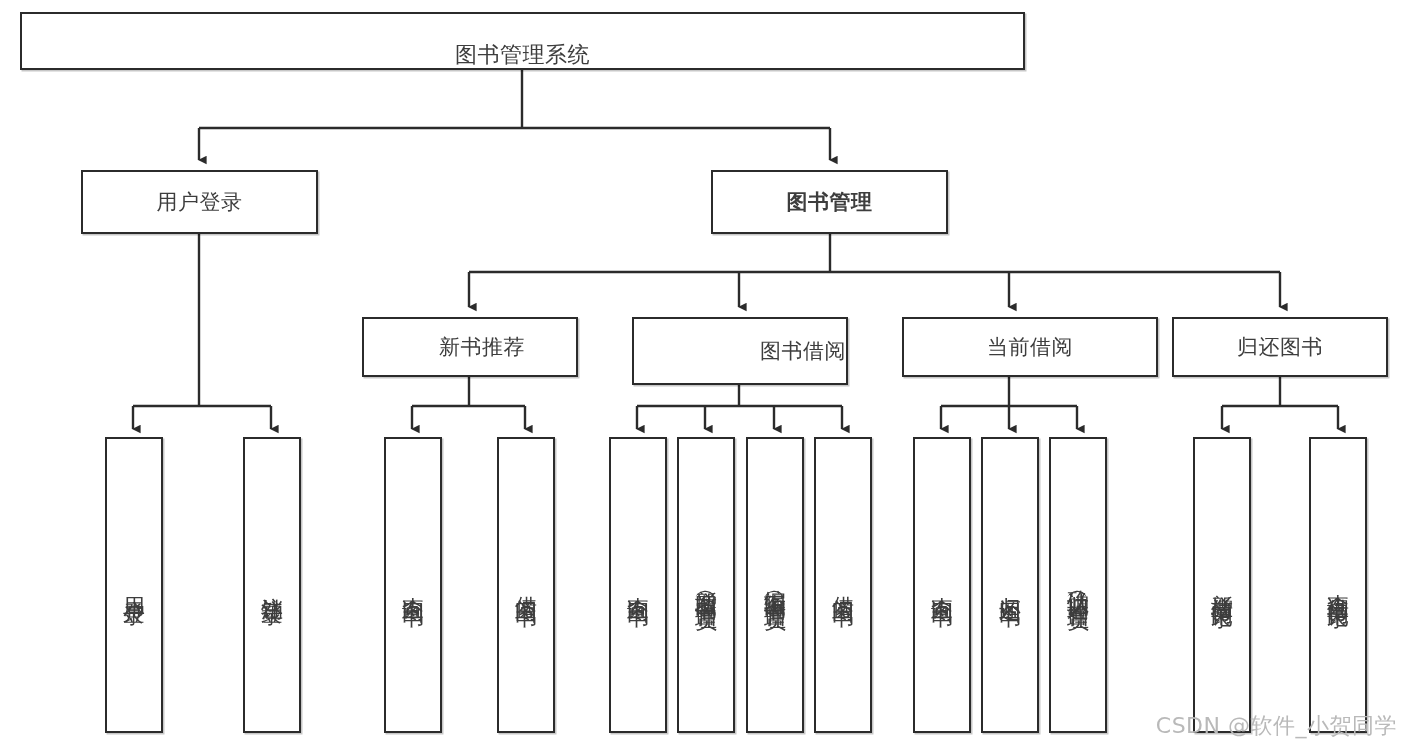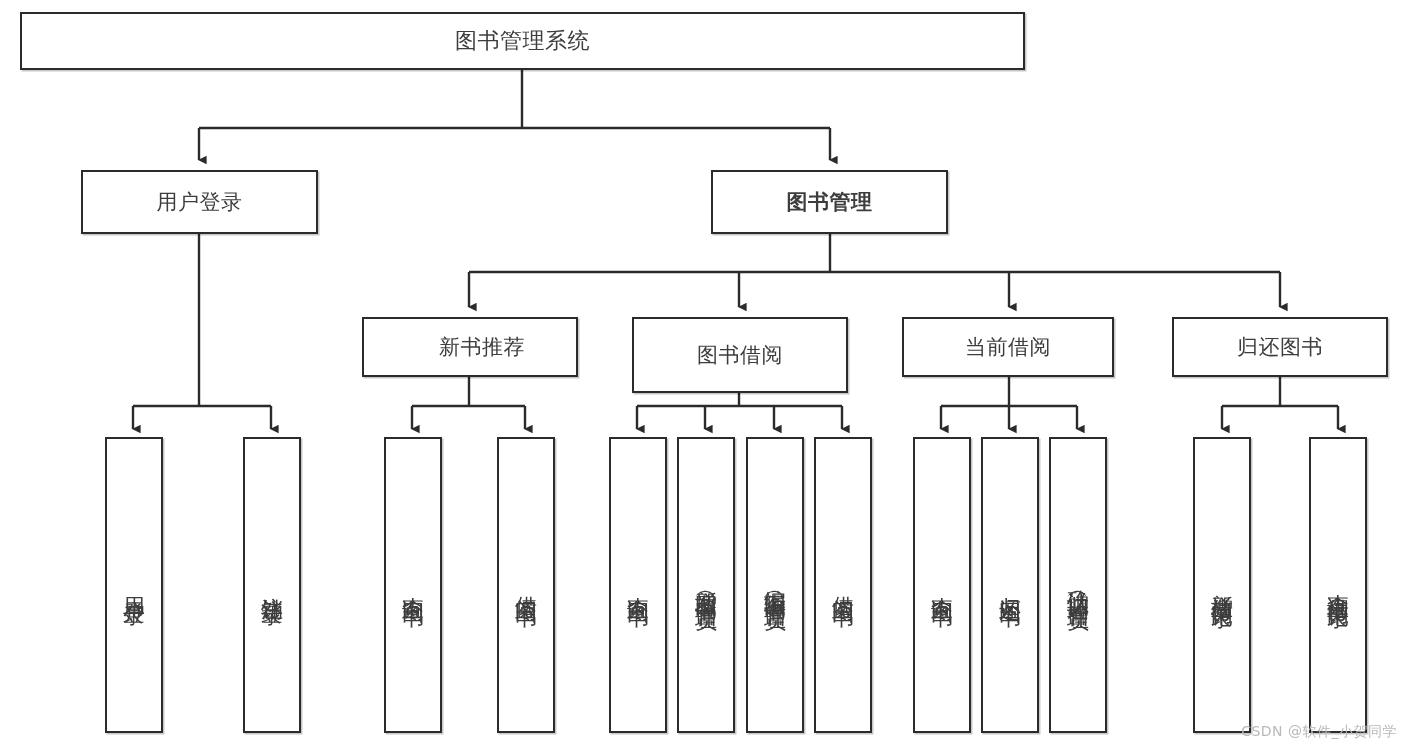--- a/index.html
+++ b/index.html
@@ -59,21 +59,21 @@
     left: 0;
     top: 0;
     width: 1405px;
     height: 747px;
     pointer-events: none;
   }
   .watermark {
     position: absolute;
     right: 8px;
     bottom: 6px;
-    font-size: 14px;
+    font-size: 22px;
     color: #b9b9b9;
     letter-spacing: 0.5px;
     white-space: nowrap;
   }
 </style>
 </head>
 <body>
 
 <div id="canvas">
 
@@ -120,38 +120,38 @@
       <path d="M1009,406 L1009,429" marker-end="url(#arrow)"></path>
       <path d="M1077,406 L1077,429" marker-end="url(#arrow)"></path>
 
       <path d="M1280,377 L1280,406"></path>
       <path d="M1222,406 L1338,406"></path>
       <path d="M1222,406 L1222,429" marker-end="url(#arrow)"></path>
       <path d="M1338,406 L1338,429" marker-end="url(#arrow)"></path>
     </g>
   </svg>
 
-  <div class="node horiz root" style="left:20px; top:12px; width:1005px; height:58px;">
+  <div class="node horiz root" style="left:20px; top:12px; width:1005px; height:58px;align-items:flex-end;">
     <span class="label">图书管理系统</span>
   </div>
 
   <div class="node horiz" style="left:81px; top:170px; width:237px; height:64px;">
     <span class="label">用户登录</span>
   </div>
   <div class="node horiz" style="left:711px; top:170px; width:237px; height:64px;font-weight:bold;">
     <span class="label">图书管理</span>
   </div>
 
   <div class="node horiz" style="left:362px; top:317px; width:216px; height:60px;padding-left:24px;">
     <span class="label">新书推荐</span>
   </div>
-  <div class="node horiz" style="left:632px; top:317px; width:216px; height:76px;">
+  <div class="node horiz" style="left:632px; top:317px; width:216px; height:68px;justify-content:flex-end;">
     <span class="label">图书借阅</span>
   </div>
-  <div class="node horiz" style="left:902px; top:317px; width:212px; height:60px;">
+  <div class="node horiz" style="left:902px; top:317px; width:256px; height:60px;">
     <span class="label">当前借阅</span>
   </div>
   <div class="node horiz" style="left:1172px; top:317px; width:216px; height:60px;">
     <span class="label">归还图书</span>
   </div>
 
   <div class="node vert" style="left:105px; top:437px; width:58px; height:296px;">
     <span class="label">用户登录</span>
   </div>
   <div class="node vert" style="left:243px; top:437px; width:58px; height:296px;">

